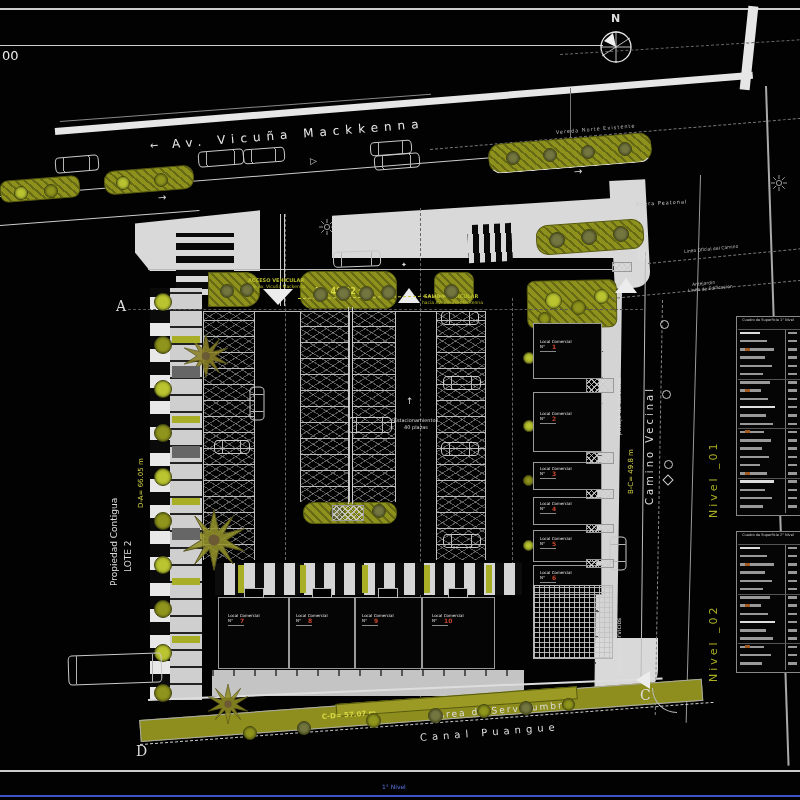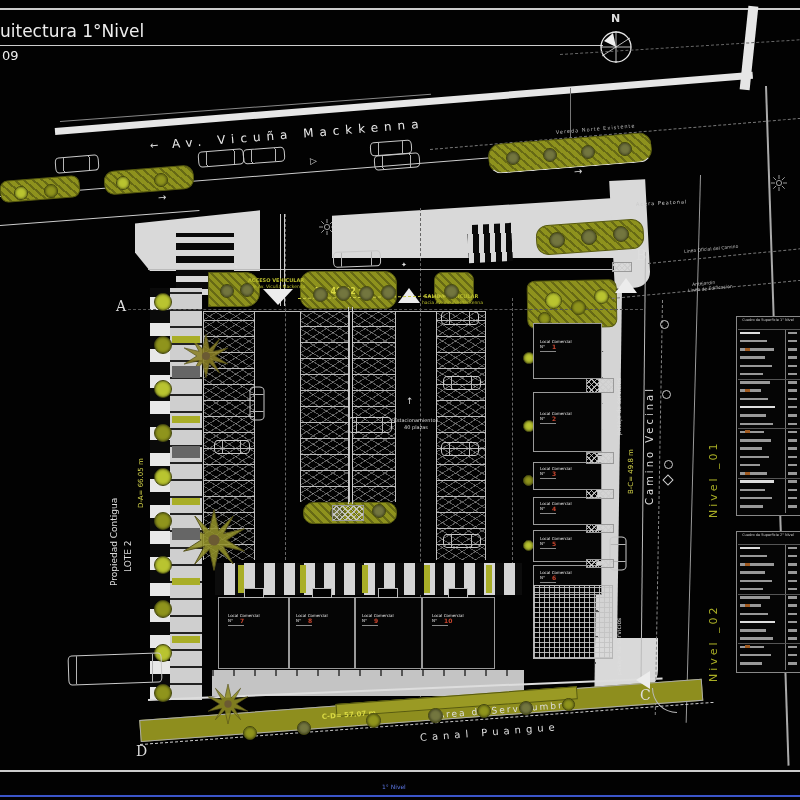--- a/index.html
+++ b/index.html
@@ -35,23 +35,22 @@
   .zebV{position:absolute;background:repeating-linear-gradient(90deg,#d9d9d9 0 5px,#0a0a0a 5px 11px)}
   .tri{position:absolute;width:0;height:0}
   .abs{position:absolute}
 </style>
 </head>
 <body>
 
 <div id="scene">
 
   <div class="ln" style="left:0;top:8px;width:800px;height:2px"></div>
-  <div class="t" style="left:0;top:22px;font-size:17px;color:#eee">uitectura 1°Nivel</div>
   <div class="ln" style="left:0;top:45px;width:603px;height:1px"></div>
-  <div class="t" style="left:2px;top:49px;font-size:13px;color:#eee">09</div>
+  <div class="t" style="left:2px;top:49px;font-size:13px;color:#eee">00</div>
 
   <div class="abs" style="left:598px;top:29px">
     <svg width="36" height="36" viewBox="0 0 36 36">
         <circle cx="18" cy="18" r="15" fill="none" stroke="#e8e8e8" stroke-width="1.3"></circle>
         <line x1="18" y1="2" x2="18" y2="34" stroke="#e8e8e8" stroke-width="0.8"></line>
         <line x1="4" y1="27" x2="32" y2="9" stroke="#e8e8e8" stroke-width="0.8"></line>
         <line x1="3" y1="18" x2="33" y2="18" stroke="#e8e8e8" stroke-width="0.8"></line>
         <polygon points="18,18 6,12 15,4" fill="#f0f0f0"></polygon>
       </svg>
   </div>

